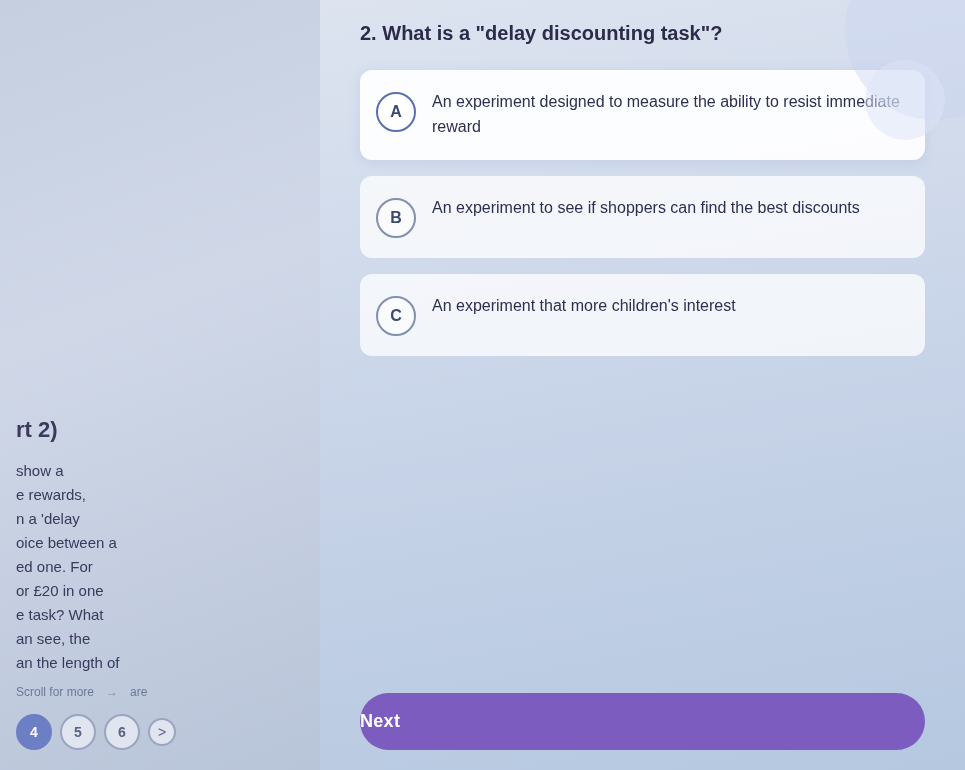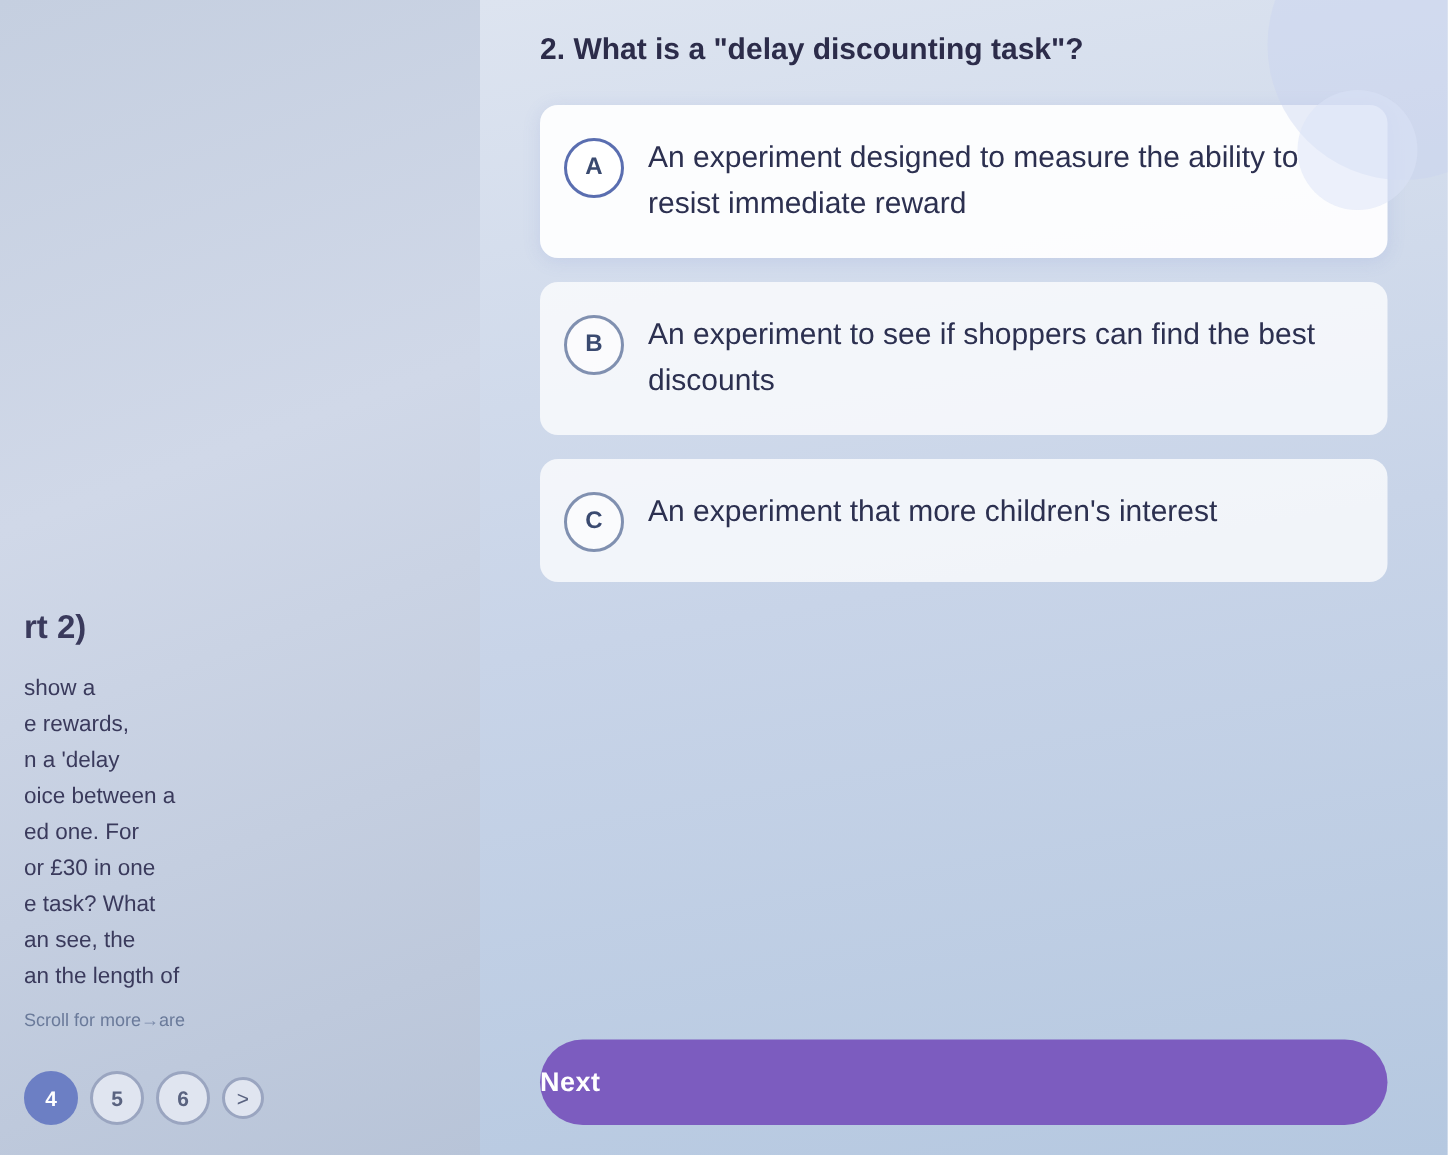--- a/index.html
+++ b/index.html
@@ -23,21 +23,21 @@
       height: 770px;
       background: linear-gradient(160deg, #c5cfe0 0%, #d0d8e8 40%, #b8c4d8 100%);
       position: relative;
       flex-shrink: 0;
       padding: 20px 16px;
       overflow: hidden;
     }
 
     .left-panel-content {
       position: absolute;
-      bottom: 80px;
+      bottom: 68px;
       left: 0;
       padding: 0 16px;
     }
 
     .left-text {
       font-size: 15px;
       color: #3a3a5c;
       line-height: 1.6;
     }
 
@@ -153,21 +153,21 @@
       flex-shrink: 0;
       margin-top: 2px;
     }
 
     .option-circle.selected {
       border-color: #5a6eb0;
       background: white;
     }
 
     .option-text {
-      font-size: 20px;
+      font-size: 16px;
       color: #2c3050;
       line-height: 1.55;
       font-weight: 400;
     }
 
     
     .next-button {
       background: #7c5cbf;
       color: white;
       border: none;
@@ -204,42 +204,42 @@
       background: rgba(220, 228, 248, 0.5);
       pointer-events: none;
     }
 
     
     .scroll-more {
       font-size: 12px;
       color: #6a7a9a;
       display: flex;
       align-items: center;
-      gap: 0;
+      gap: 12px;
       margin-top: 8px;
     }
 
     .scroll-more-arrow {
       font-size: 12px;
       color: #7a8aaa;
     }
   </style>
 </head>
 <body>
 
 <div class="left-panel">
   <div class="left-panel-content">
     <div class="part-label">rt 2)</div>
     <div class="left-text">
       <div>show a</div>
       <div>e rewards,</div>
       <div>n a 'delay</div>
       <div>oice between a</div>
       <div>ed one. For</div>
-      <div>or £30 in one</div>
+      <div>or £20 in one</div>
       <div>e task? What</div>
       <div>an see, the</div>
       <div>an the length of</div>
       <div class="scroll-more">
         <span>Scroll for more</span>
         <span class="scroll-more-arrow">→</span>
         <span>are</span>
       </div>
     </div>
   </div>

